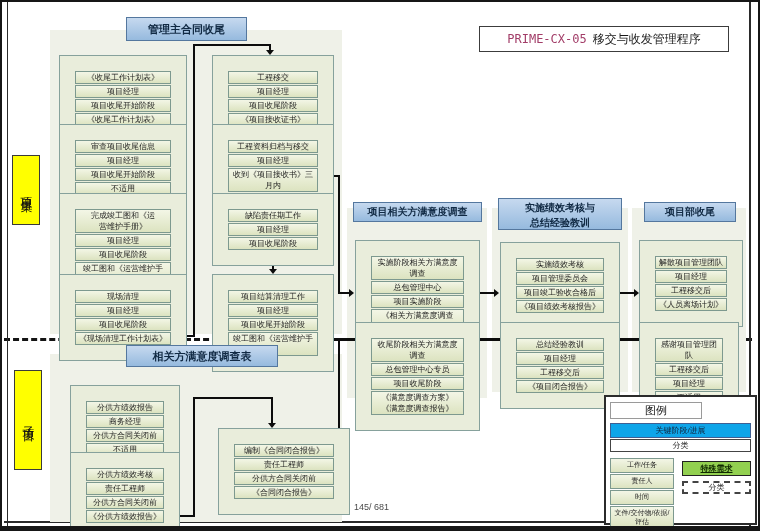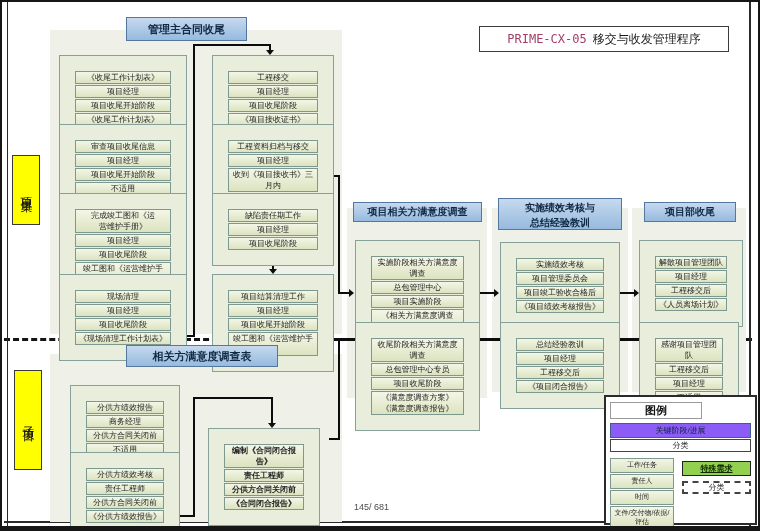--- a/index.html
+++ b/index.html
@@ -23,22 +23,22 @@
   .tk{position:absolute;background:#0c0c0c;height:3px;z-index:2;}
   .ad{position:absolute;width:0;height:0;border-left:4px solid transparent;border-right:4px solid transparent;border-top:5px solid #0c0c0c;z-index:2;}
   .ar{position:absolute;width:0;height:0;border-top:4px solid transparent;border-bottom:4px solid transparent;border-left:5px solid #0c0c0c;z-index:2;}
   .divider{position:absolute;left:2px;top:336px;width:748px;height:0;border-top:3px dashed #141414;z-index:0;}
   .title{position:absolute;left:477px;top:24px;width:250px;height:26px;border:1px solid #3c3c3c;
     background:#fff;z-index:2;text-align:center;line-height:25px;font-size:12px;box-sizing:border-box;}
   .code{color:#a23d68;font-family:"DejaVu Sans Mono",monospace;}
   .tname{color:#191919;margin-left:6px;}
   .legend{position:absolute;left:602px;top:393px;width:153px;height:130px;border:2px solid #2b2b2b;background:#fff;z-index:5;box-sizing:border-box;}
   .legend>div{position:absolute;box-sizing:border-box;}
-  .ltitle{left:4px;top:5px;width:92px;height:17px;border:1px solid #9a9a9a;font-weight:bold;font-size:11px;line-height:15px;text-align:center;color:#111;}
-  .lblue{left:4px;top:26px;width:141px;height:15px;background:#8b5cf6;border:1px solid #3f5f93;font-size:8px;line-height:13px;text-align:center;color:#10233c;}
+  .ltitle{left:4px;top:5px;width:92px;height:17px;border:1px solid #9a9a9a;font-weight:normal;font-size:11px;line-height:15px;text-align:center;color:#111;}
+  .lblue{left:4px;top:26px;width:141px;height:15px;background:#0ea5e9;border:1px solid #3f5f93;font-size:8px;line-height:13px;text-align:center;color:#10233c;}
   .lwhite{left:4px;top:42px;width:141px;height:13px;background:#fff;border:1px solid #444;font-size:8px;line-height:11px;text-align:center;color:#222;}
   .lstack{left:4px;top:61px;width:64px;}
   .lstack .row{font-size:7px;line-height:9px;min-height:11px;padding:1px 1px;}
   .special{left:76px;top:64px;width:69px;height:15px;background:#92d050;border:1px solid #222;font-size:8px;font-weight:bold;line-height:13px;text-align:center;color:#102a00;text-decoration:underline;}
   .sdash{left:76px;top:84px;width:69px;height:13px;border:2px dashed #444;font-size:8px;line-height:9px;text-align:center;color:#222;}
   .pagenum{position:absolute;left:352px;top:500px;font-size:9px;color:#4a4a4a;z-index:2;}
   .rule{position:absolute;z-index:1;background:#2a2a2a;}
 </style>
 </head>
 <body>
@@ -165,21 +165,21 @@
       <div class="row">商务经理</div>
       <div class="row">分供方合同关闭前</div>
       <div class="row">不适用</div>
     </div>
   <div class="fbox" style="left:68px;top:450px;width:110px;">
       <div class="row">分供方绩效考核</div>
       <div class="row">责任工程师</div>
       <div class="row">分供方合同关闭前</div>
       <div class="row">《分供方绩效报告》</div>
     </div>
-  <div class="fbox" style="left:206px;top:426px;width:112px;font-weight:bold;">
+  <div class="fbox" style="left:216px;top:426px;width:132px;">
       <div class="row">编制《合同闭合报告》</div>
       <div class="row">责任工程师</div>
       <div class="row">分供方合同关闭前</div>
       <div class="row">《合同闭合报告》</div>
     </div>
 
   <div class="ln vl" style="left:120px;top:112px;height:5px;"></div>
   <div class="ad" style="left:117px;top:117px;"></div>
   <div class="ln vl" style="left:120px;top:181px;height:5px;"></div>
   <div class="ad" style="left:117px;top:186px;"></div>

